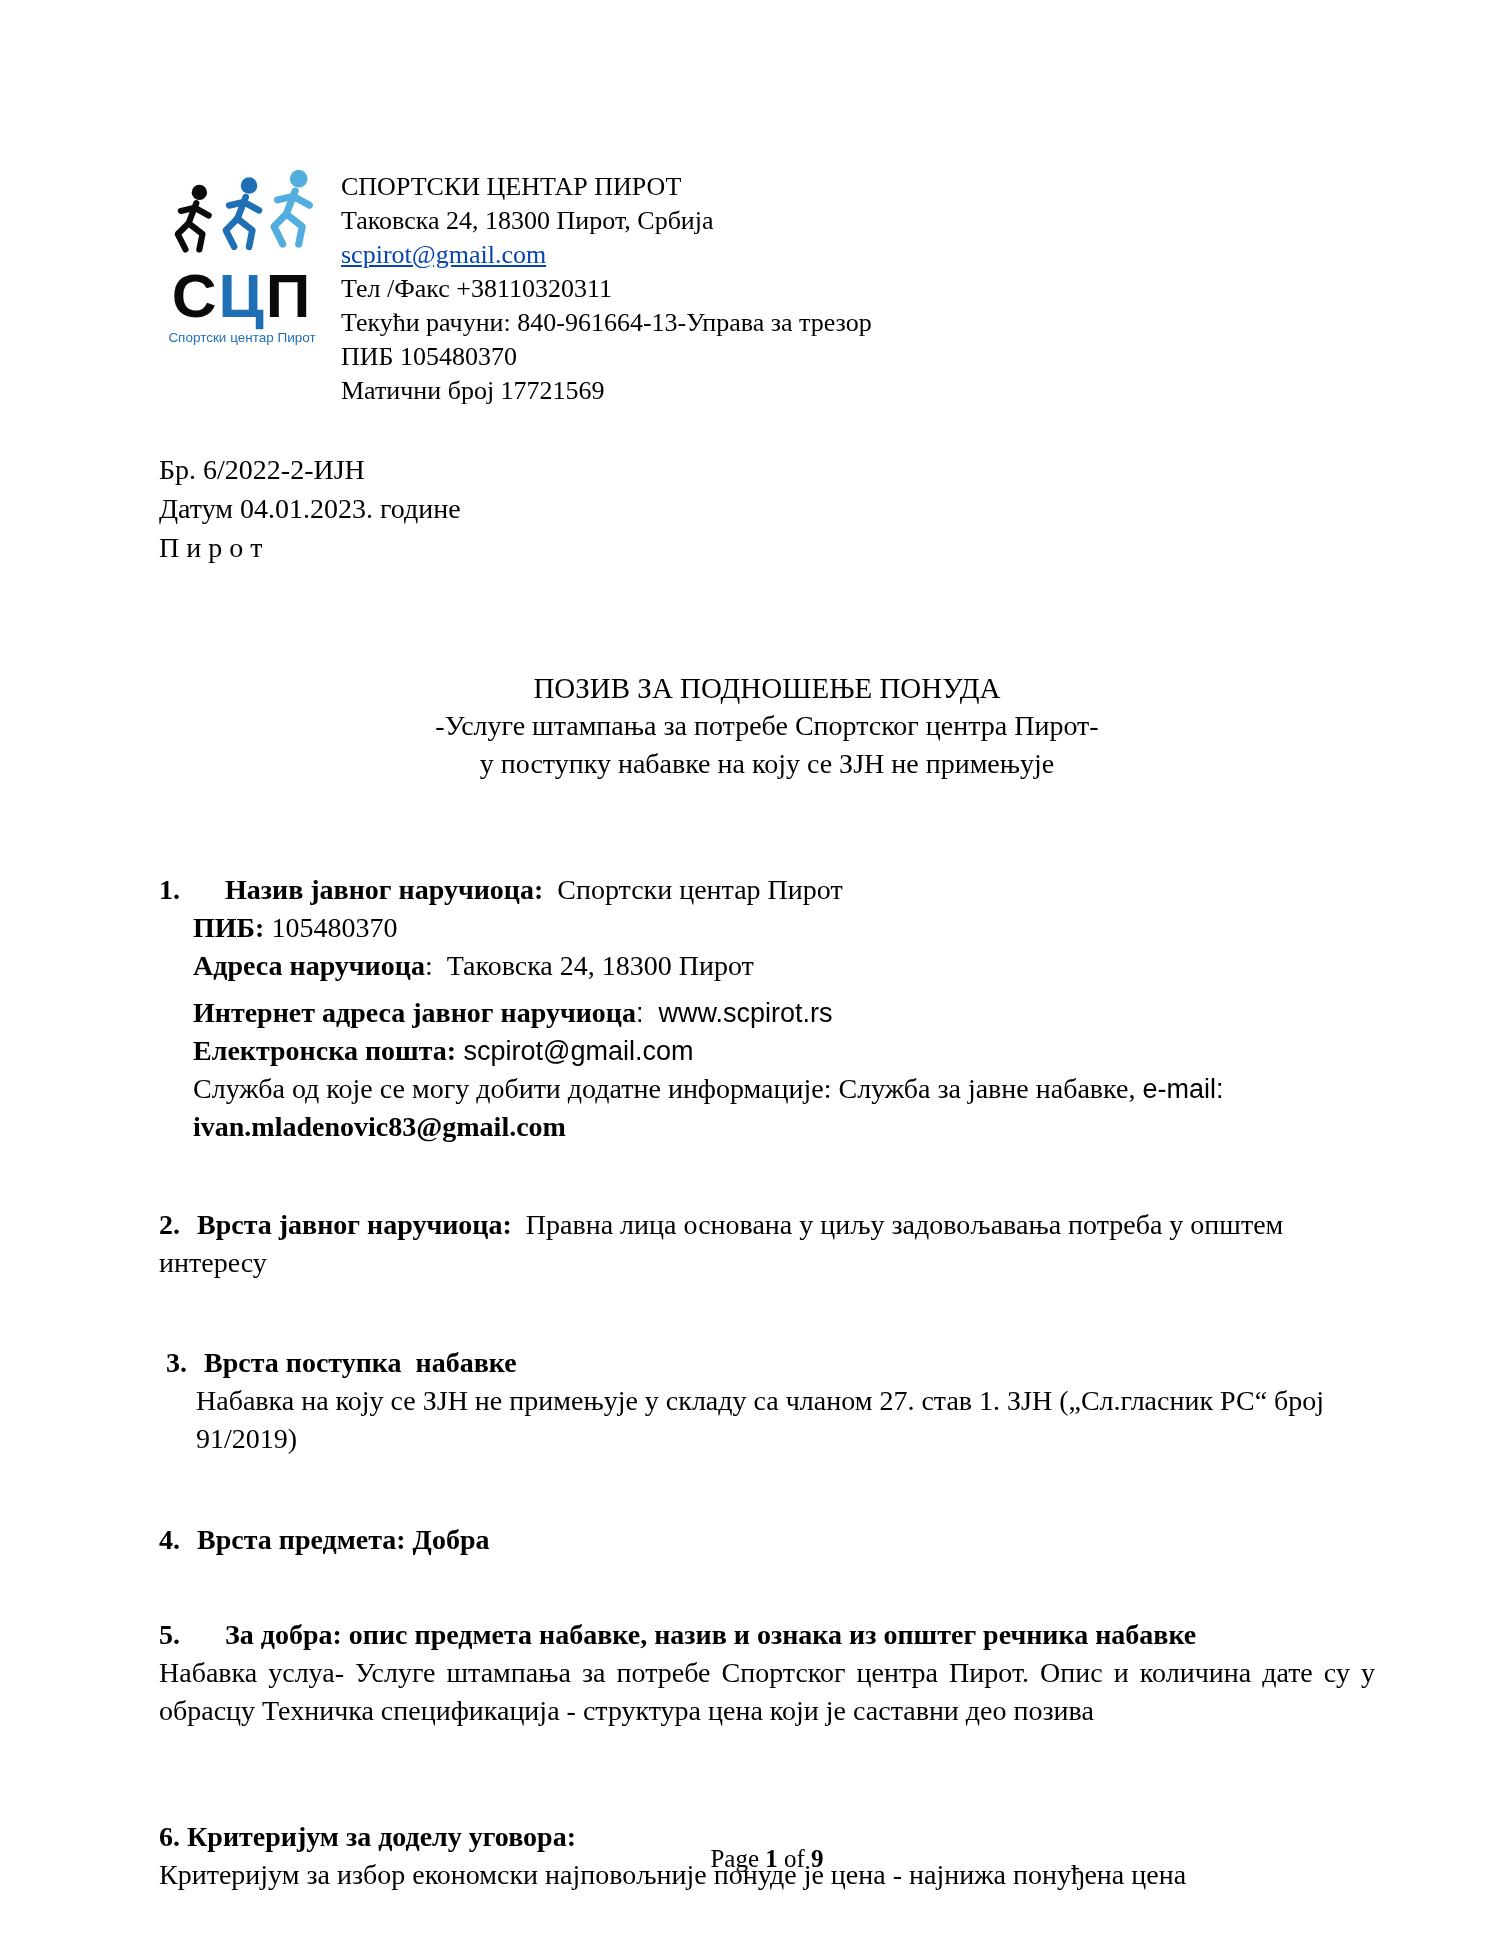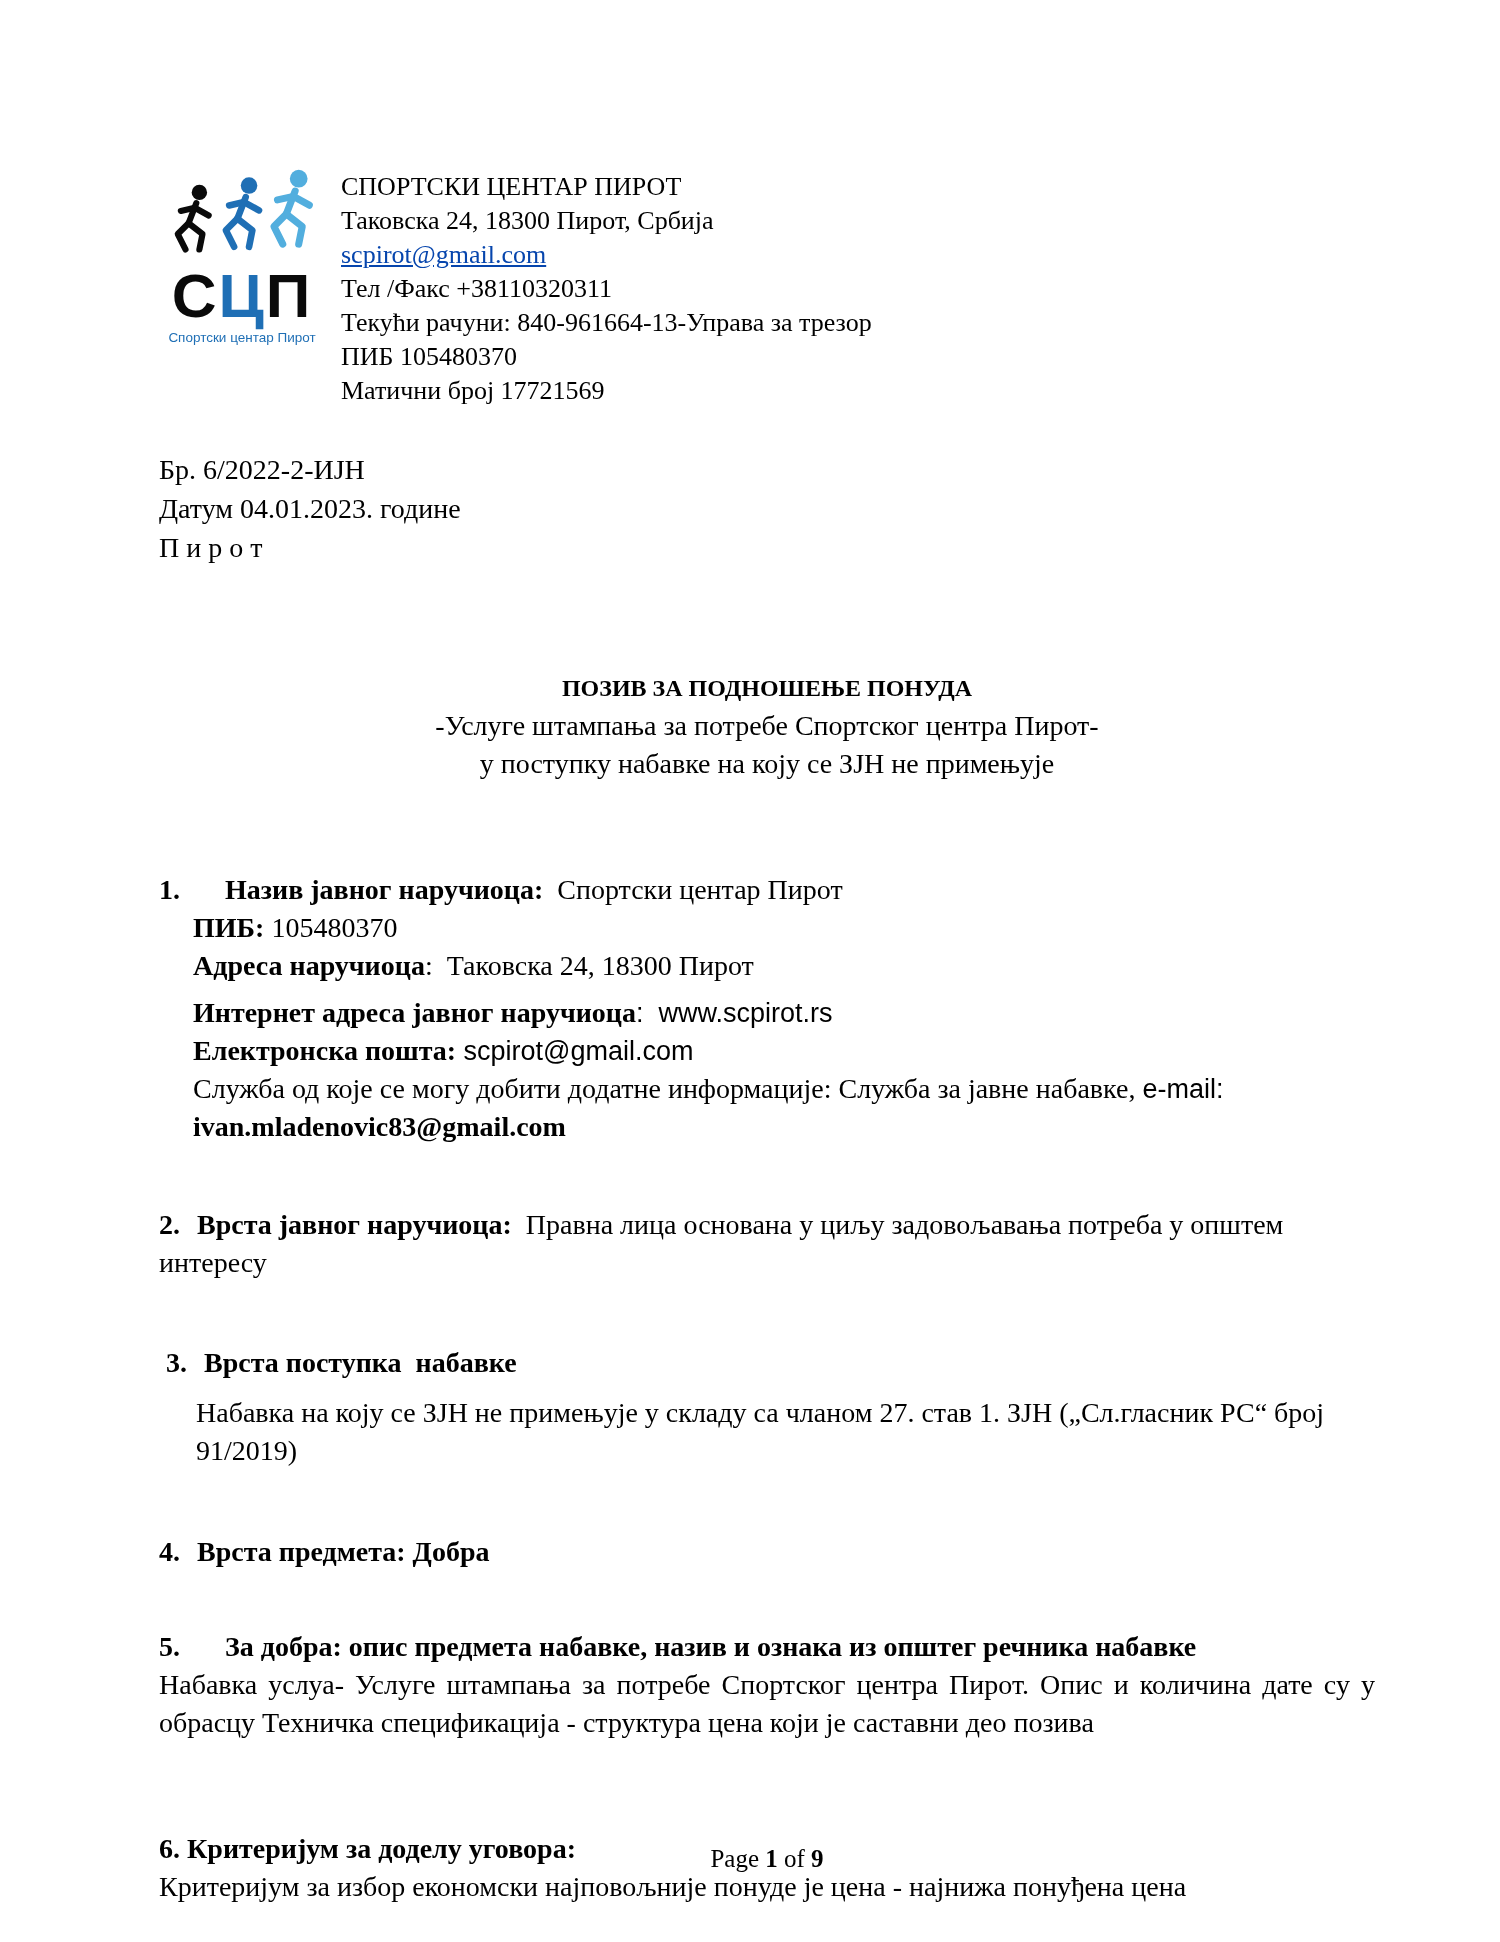--- a/index.html
+++ b/index.html
@@ -47,32 +47,32 @@
   .header-text { font-size: 26px; line-height: 34px; padding-top: 2px; }
   .header-text .email a, .header-text .email span.linktext {
     color: #0645ad; text-decoration: underline; cursor: pointer;
   }
 
   
   .meta { margin-top: 42px; font-size: 28px; line-height: 39px; }
 
   
   .title-block { margin-top: 102px; text-align: center; font-size: 28px; line-height: 38px; }
-  .title-block .main { font-size: 24px; font-weight: bold; }
+  .title-block .main { font-size: 29px; font-weight: normal; }
 
   
   .section { font-size: 28px; line-height: 38px; }
   .s1 { margin-top: 88px; }
   .num1 { display: inline-block; width: 66px; font-weight: bold; }
   .s1 .sub { padding-left: 34px; }
   .s1 .webline { margin-top: 9px; }
   .s2 { margin-top: 60px; }
   .num2 { display: inline-block; width: 38px; font-weight: bold; }
   .s3 { margin-top: 62px; padding-left: 7px; }
-  .s3 .body { padding-left: 30px; margin-top: 12px; }
+  .s3 .body { padding-left: 30px; }
   .s4 { margin-top: 63px; }
   .s5 { margin-top: 57px; }
   .s5 .body { text-align: justify; }
   .s6 { margin-top: 88px; }
 
   
   .footer {
     position: absolute;
     left: 159px;
     top: 1845px;

